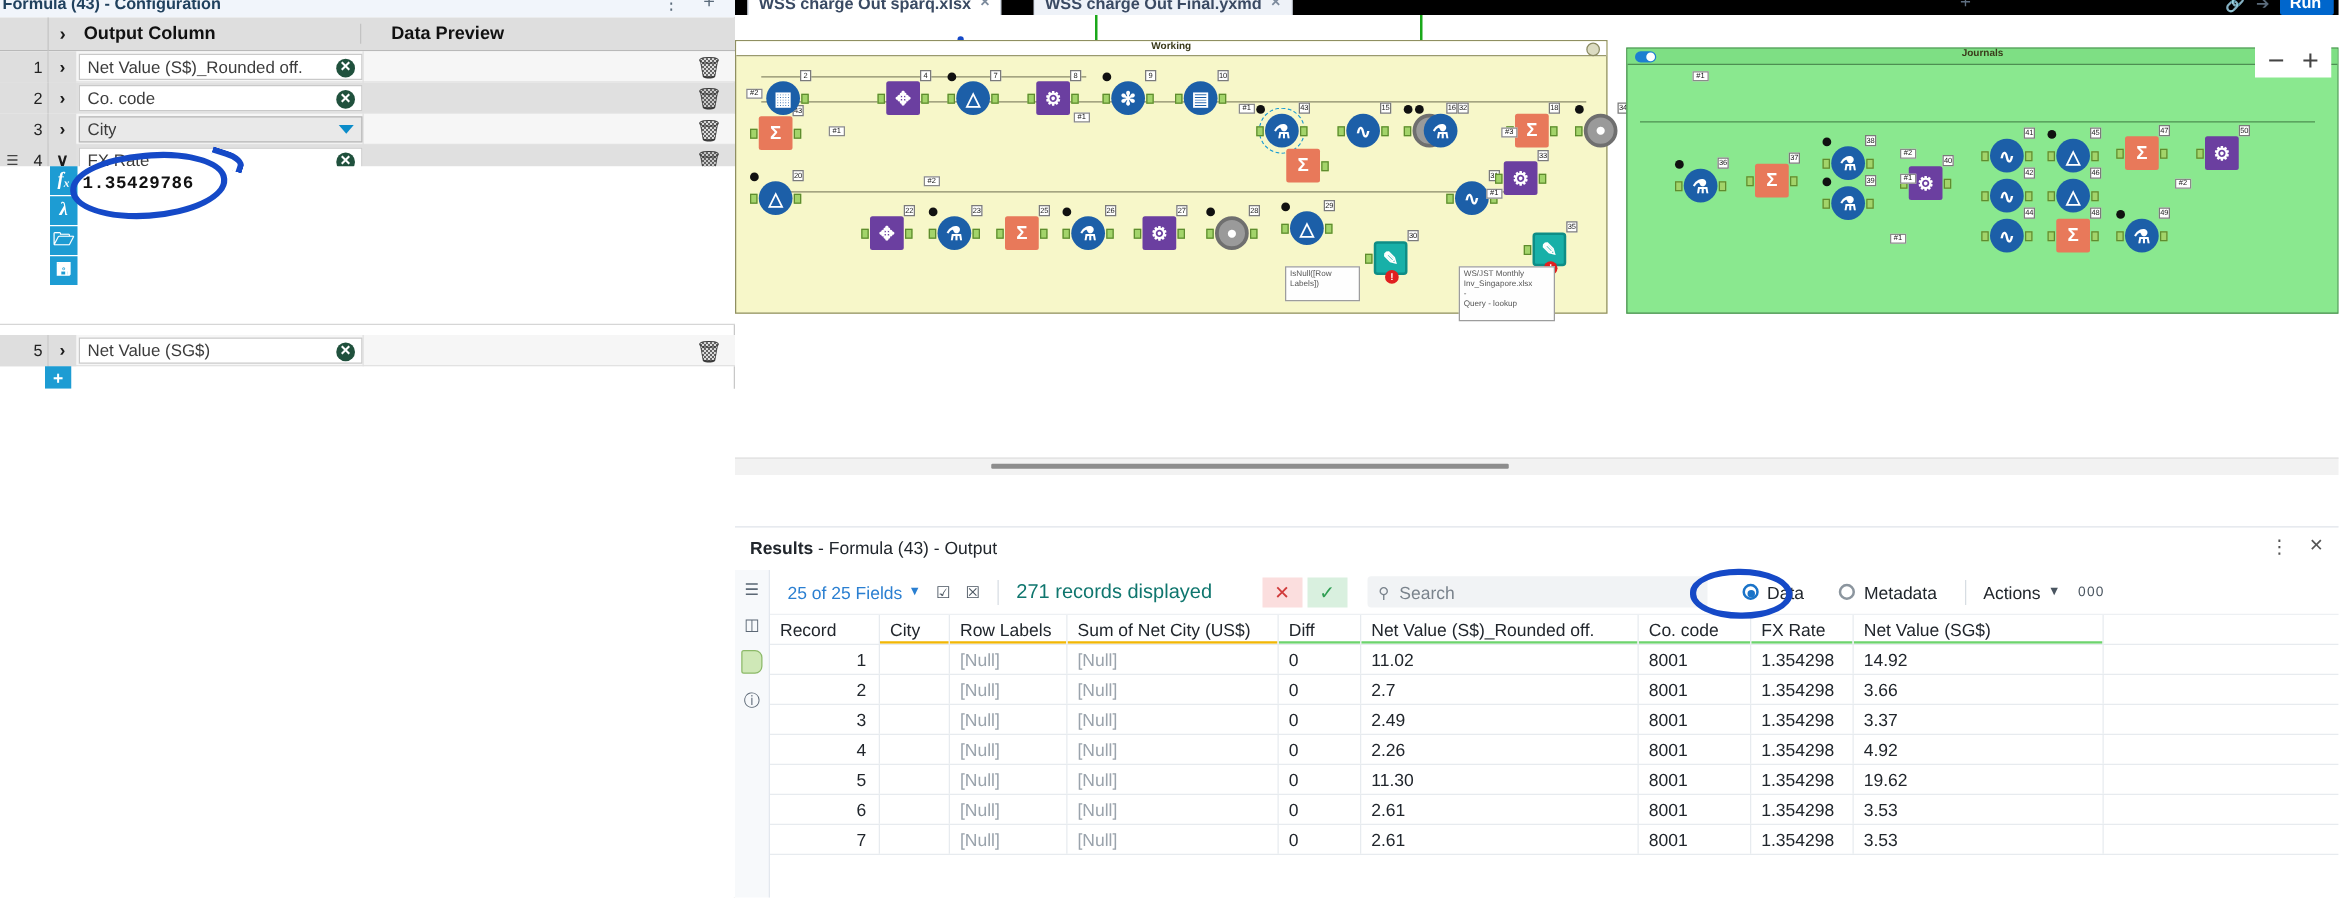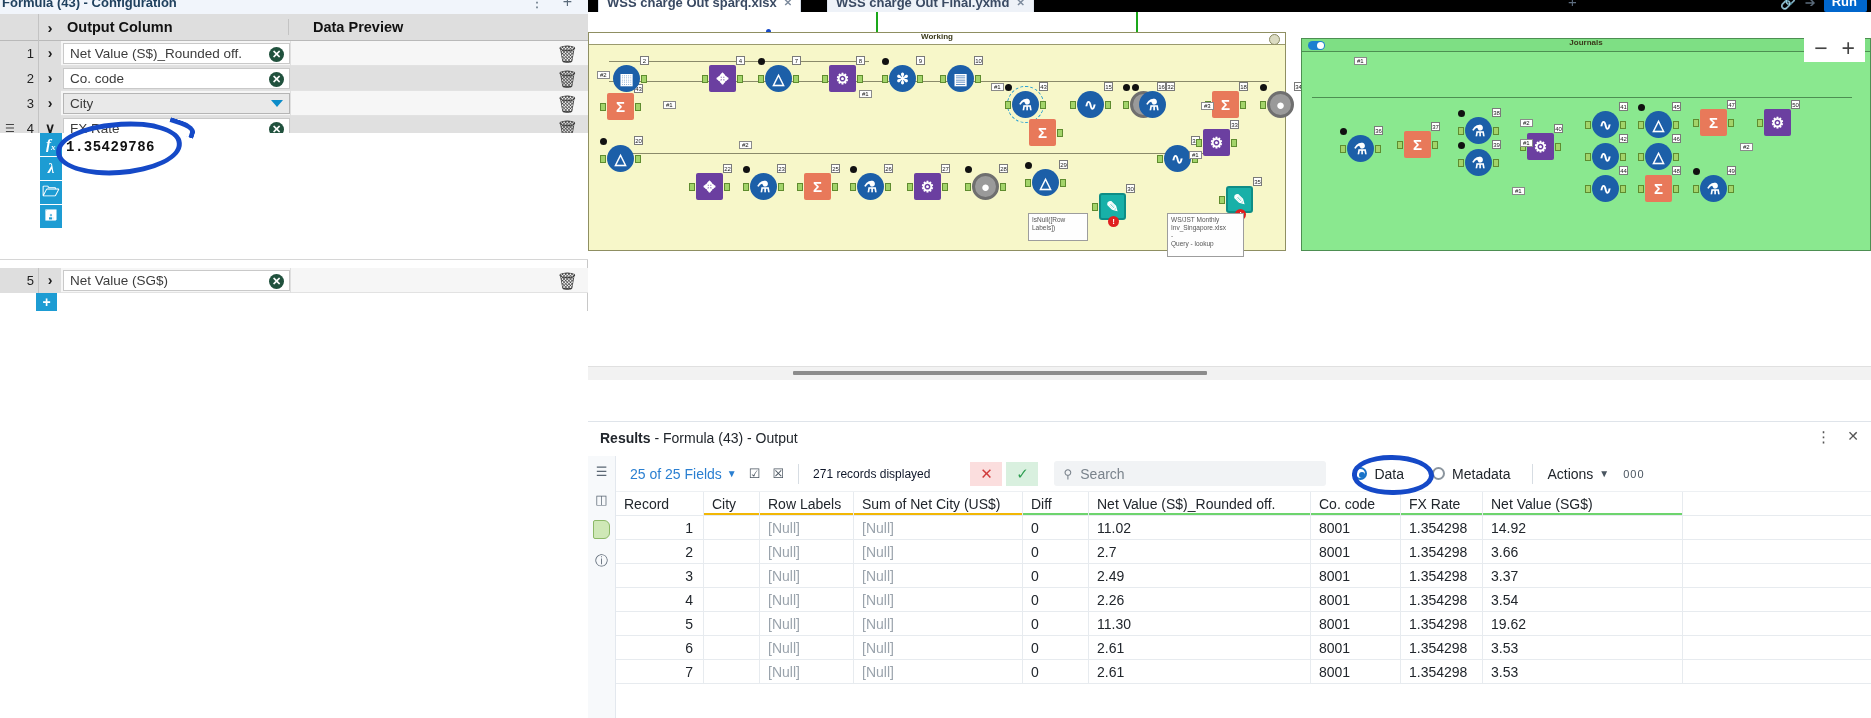--- a/index.html
+++ b/index.html
@@ -336,21 +336,21 @@
 
   #results-toolbar {
     position: absolute; left: 28px; top: 34px; width: 1255px; height: 36px;
     background: #ffffff; display: flex; align-items: center; padding-left: 14px;
     border-bottom: 1px solid #edf0f3;
   }
   #fields-count { font-size: 14px; color: #2a7fd1; cursor: pointer; white-space: nowrap; }
   #fields-caret { font-size: 10px; color: #2a7fd1; margin-left: 5px; }
   .tbar-ic { font-size: 13px; color: #4a5560; margin-left: 12px; cursor: pointer; }
   #tbar-divider { width: 1px; height: 20px; background: #d7dde3; margin: 0 14px; }
-  #records-count { font-size: 12px; color: #0f172a; white-space: nowrap; }
+  #records-count { font-size: 16px; color: #0f766e; white-space: nowrap; }
   #btn-reject {
     margin-left: 40px; width: 32px; height: 24px; background: #fbdede; color: #d03a3a;
     font-size: 15px; display: flex; align-items: center; justify-content: center; cursor: pointer;
   }
   #btn-accept {
     margin-left: 4px; width: 32px; height: 24px; background: #d9f0df; color: #2f9e52;
     font-size: 15px; display: flex; align-items: center; justify-content: center; cursor: pointer;
   }
   #search-box {
     margin-left: 16px; width: 272px; height: 25px; background: #f1f3f5; border-radius: 3px;
@@ -953,21 +953,21 @@
             </div>
             <div class="dg-row">
               <div class="dg-cell num" style="width: 88px;">4</div>
               <div class="dg-cell" style="width: 56px;"></div>
               <div class="dg-cell null" style="width: 94px;">[Null]</div>
               <div class="dg-cell null" style="width: 169px;">[Null]</div>
               <div class="dg-cell" style="width: 66px;">0</div>
               <div class="dg-cell" style="width: 222px;">2.26</div>
               <div class="dg-cell" style="width: 90px;">8001</div>
               <div class="dg-cell" style="width: 82px;">1.354298</div>
-              <div class="dg-cell" style="width: 200px;">3.54</div>
+              <div class="dg-cell" style="width: 200px;">4.92</div>
             </div>
             <div class="dg-row">
               <div class="dg-cell num" style="width: 88px;">5</div>
               <div class="dg-cell" style="width: 56px;"></div>
               <div class="dg-cell null" style="width: 94px;">[Null]</div>
               <div class="dg-cell null" style="width: 169px;">[Null]</div>
               <div class="dg-cell" style="width: 66px;">0</div>
               <div class="dg-cell" style="width: 222px;">11.30</div>
               <div class="dg-cell" style="width: 90px;">8001</div>
               <div class="dg-cell" style="width: 82px;">1.354298</div>

